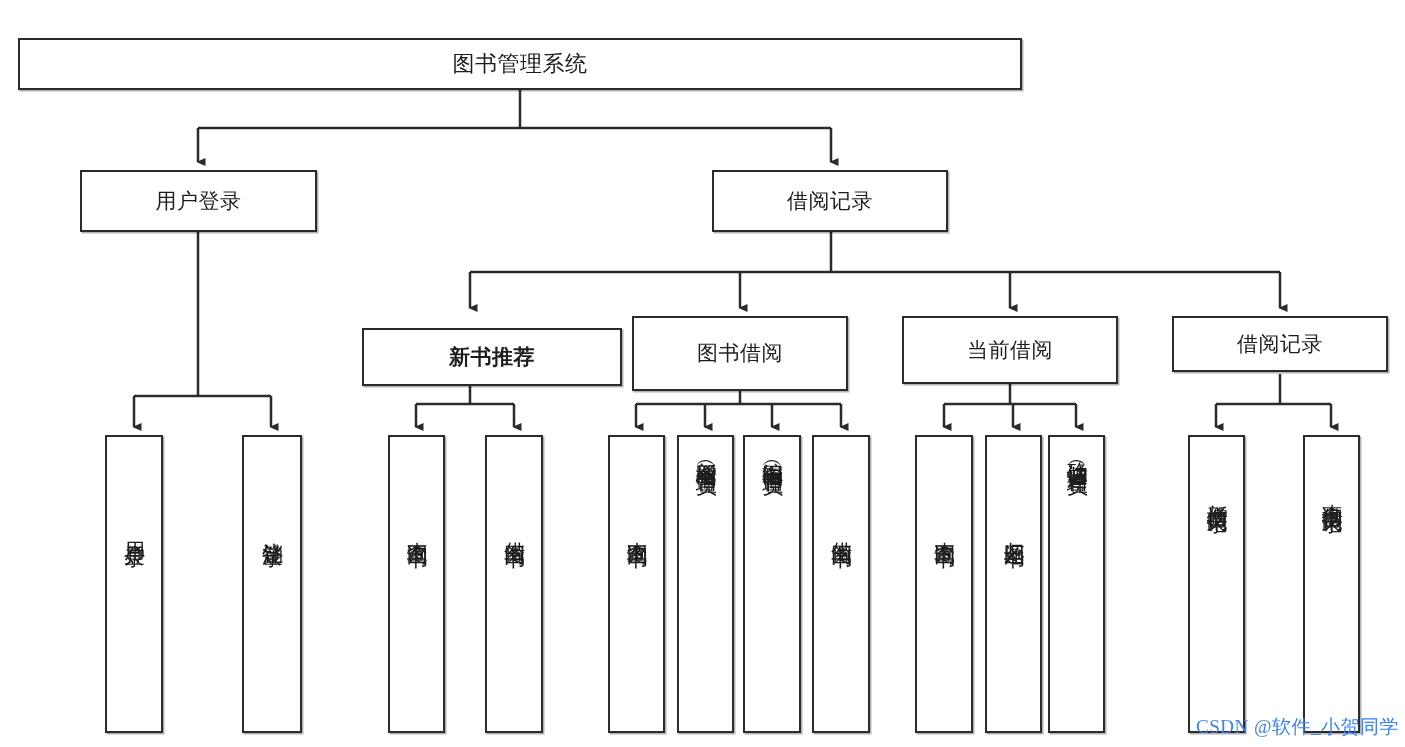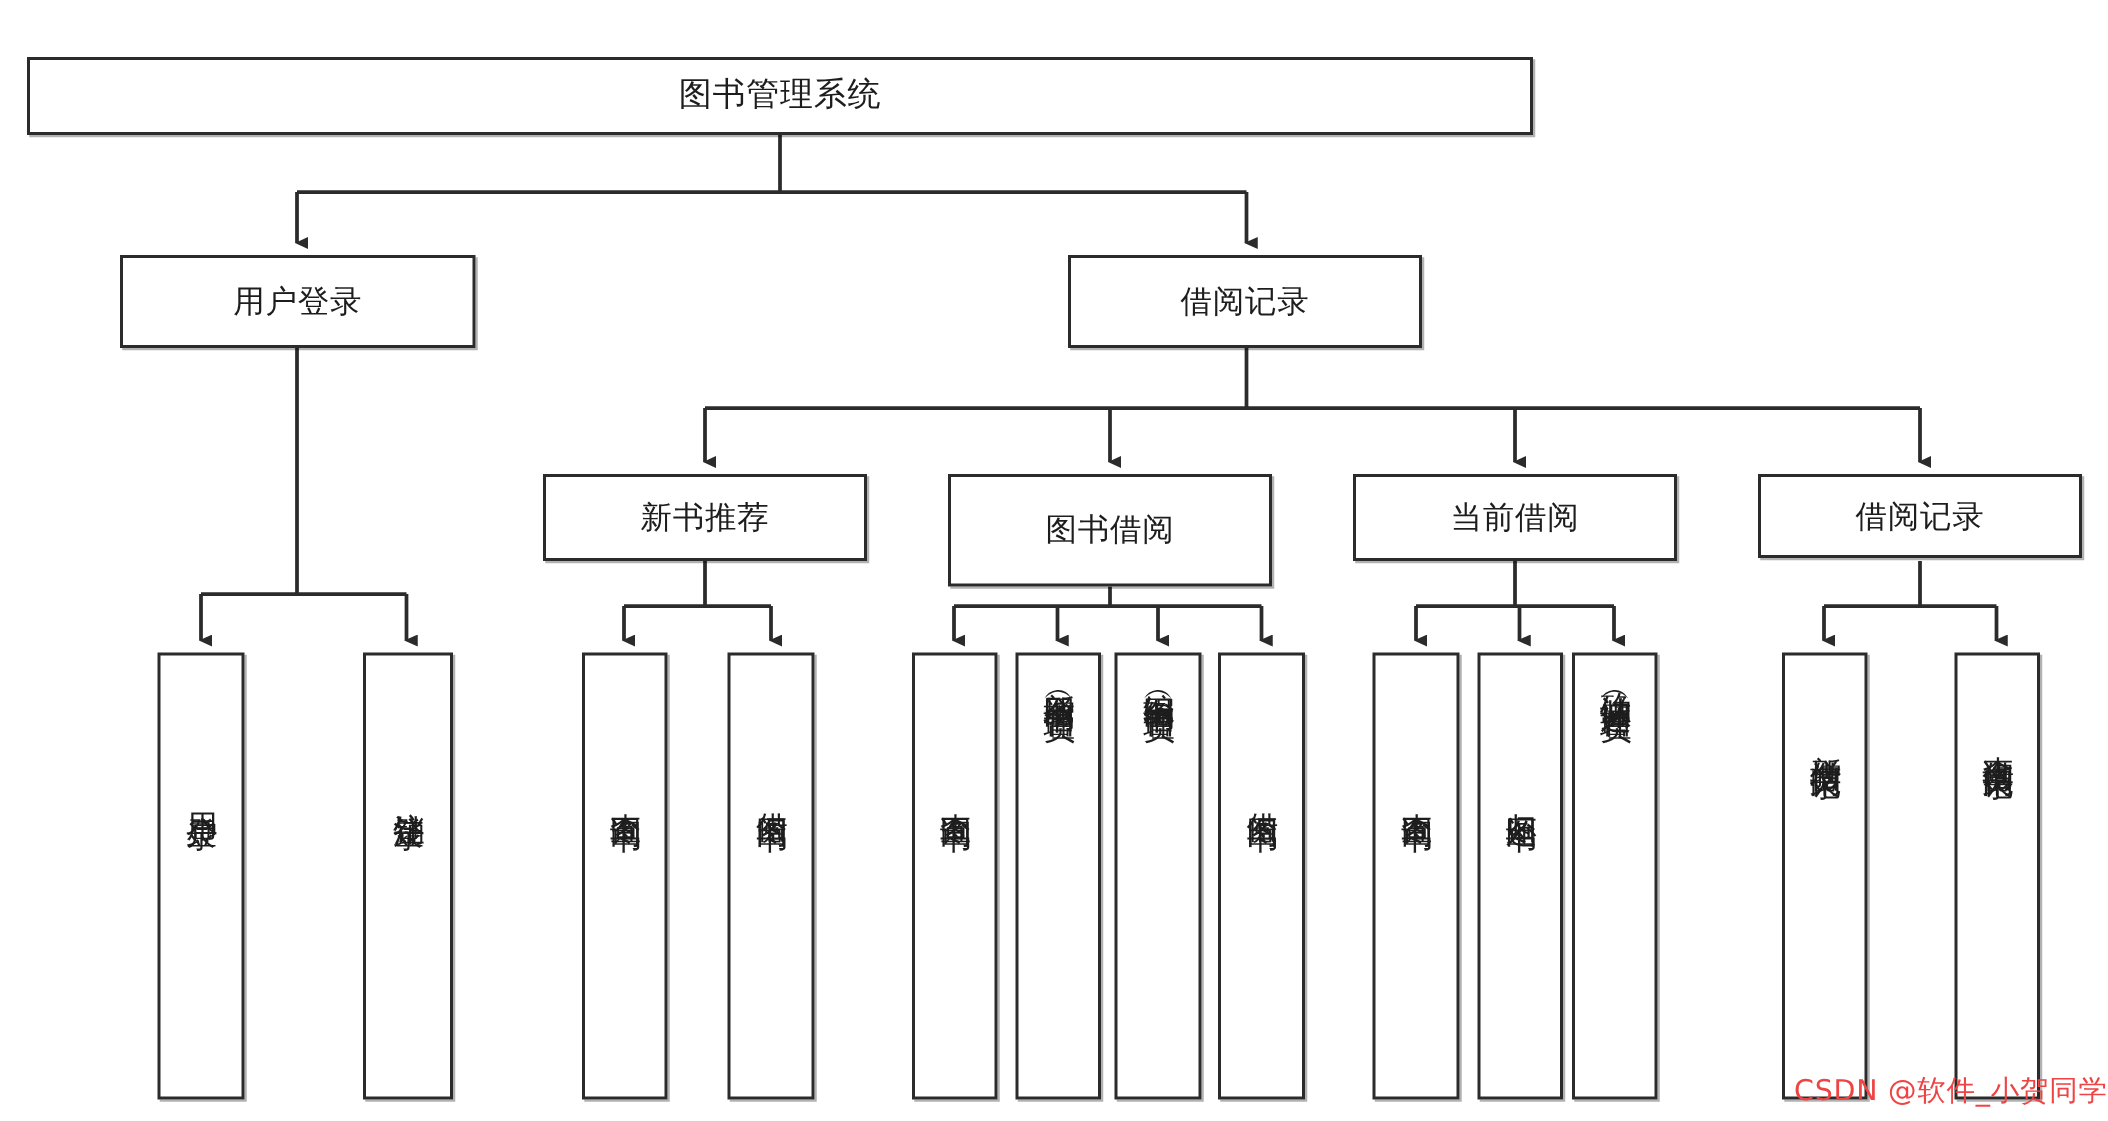--- a/index.html
+++ b/index.html
@@ -51,24 +51,25 @@
     text-orientation:upright;
     font-size:21px;
     line-height:1.30;
     letter-spacing:2px;
     white-space:nowrap;
     display:block;
   }
   .watermark{
     position:absolute;
     font-size:19px;
-    color:#ef4444;
+    color:#3b82f6;
     white-space:nowrap;
     letter-spacing:0.5px;
     z-index:5;
+    font-family:Liberation Serif, serif;
   }
 </style>
 </head>
 <body>
 
 <div id="canvas">
 
   <svg class="edges" viewBox="0 0 1405 747">
     <defs>
       <marker id="arrow" markerWidth="9" markerHeight="9" refX="4" refY="7.5" orient="auto" markerUnits="userSpaceOnUse">
@@ -123,27 +124,27 @@
     <span class="label">图书管理系统</span>
   </div>
 
   <div class="node lv2" id="n-l2-0" style="left: 80px; top: 170px; width: 237px; height: 62px;">
     <span class="label">用户登录</span>
   </div>
   <div class="node lv2" id="n-l2-1" style="left: 712px; top: 170px; width: 236px; height: 62px;">
     <span class="label">借阅记录</span>
   </div>
 
-  <div class="node lv3" id="n-l3-0" style="left: 362px; top: 316px; width: 216px; height: 58px;">
+  <div class="node lv3" id="n-l3-0" style="left: 362px; top: 328px; width: 260px; height: 58px; font-weight: bold;">
     <span class="label">新书推荐</span>
   </div>
   <div class="node lv3" id="n-l3-1" style="left: 632px; top: 316px; width: 216px; height: 75px;">
     <span class="label">图书借阅</span>
   </div>
-  <div class="node lv3" id="n-l3-2" style="left: 902px; top: 316px; width: 216px; height: 58px;">
+  <div class="node lv3" id="n-l3-2" style="left: 902px; top: 316px; width: 216px; height: 68px;">
     <span class="label">当前借阅</span>
   </div>
   <div class="node lv3" id="n-l3-3" style="left: 1172px; top: 316px; width: 216px; height: 56px;">
     <span class="label">借阅记录</span>
   </div>
 
   <div class="node leaf" id="n-lf-0" style="left: 105px; top: 435px; width: 58px; height: 298px; padding-top: 88px;">
     <span class="label">用户登录</span>
   </div>
   <div class="node leaf" id="n-lf-1" style="left: 242px; top: 435px; width: 60px; height: 298px; padding-top: 88px;">

